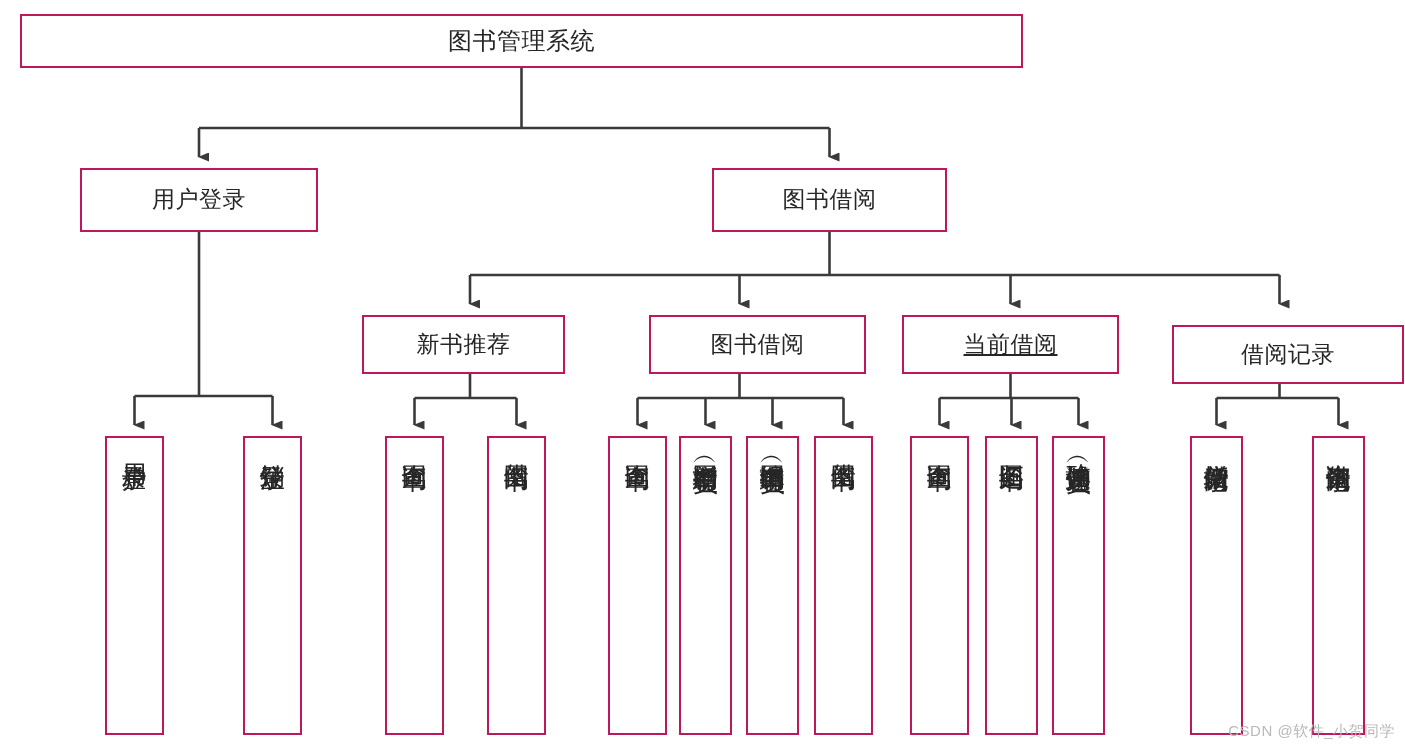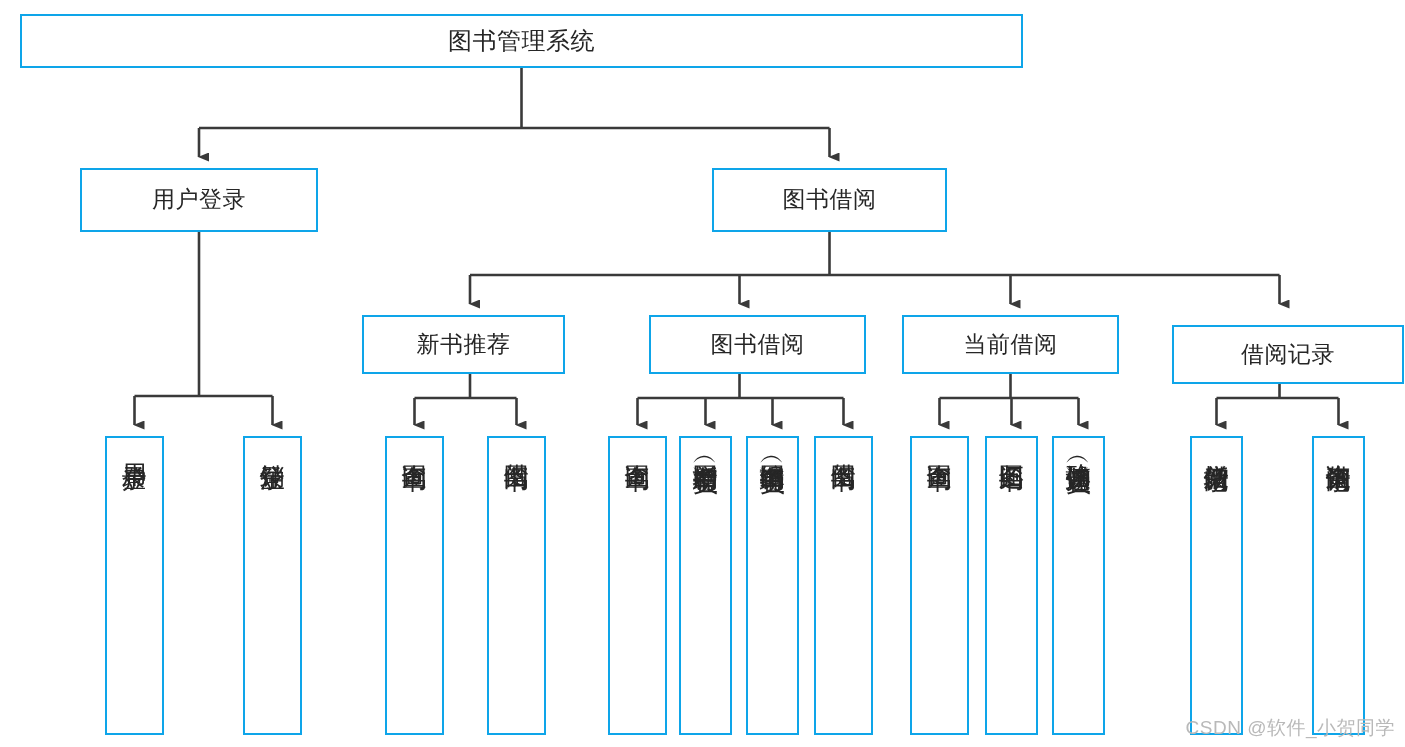--- a/index.html
+++ b/index.html
@@ -23,21 +23,21 @@
     left: 0;
     top: 0;
     width: 1405px;
     height: 747px;
     pointer-events: none;
   }
   .node {
     position: absolute;
     box-sizing: border-box;
     background: #ffffff;
-    border: 2px solid #0ea5e9;
+    border: 2px solid #be185d;
     display: flex;
     align-items: center;
     justify-content: center;
     color: #262626;
     z-index: 2;
   }
   .node-label {
     display: block;
     text-align: center;
     line-height: 1.18;
@@ -60,21 +60,21 @@
     font-size: 25px;
     line-height: 1.06;
     letter-spacing: 1px;
     white-space: nowrap;
     margin: 0 auto;
   }
   .watermark {
     position: absolute;
     right: 10px;
     bottom: 6px;
-    font-size: 19px;
+    font-size: 15px;
     color: #b9b9b9;
     letter-spacing: 0.5px;
     z-index: 5;
     white-space: nowrap;
   }
 </style>
 </head>
 <body>
 
 <div id="diagram-root">
@@ -132,21 +132,21 @@
     </div>
     <div class="node horizontal" style="left: 712px; top: 168px; width: 235px; height: 64px;">
       <span class="node-label">图书借阅</span>
     </div>
     <div class="node horizontal" style="left: 362px; top: 315px; width: 203px; height: 59px;">
       <span class="node-label">新书推荐</span>
     </div>
     <div class="node horizontal" style="left: 649px; top: 315px; width: 217px; height: 59px;">
       <span class="node-label">图书借阅</span>
     </div>
-    <div class="node horizontal" style="left: 902px; top: 315px; width: 217px; height: 59px;">
+    <div class="node horizontal" style="left: 902px; top: 315px; width: 217px; height: 59px; text-decoration: underline;">
       <span class="node-label">当前借阅</span>
     </div>
     <div class="node horizontal" style="left: 1172px; top: 325px; width: 232px; height: 59px;">
       <span class="node-label">借阅记录</span>
     </div>
     <div class="node vertical" style="left: 105px; top: 436px; width: 59px; height: 299px;">
       <span class="node-label">用户登录</span>
     </div>
     <div class="node vertical" style="left: 243px; top: 436px; width: 59px; height: 299px;">
       <span class="node-label">注销登录</span>

